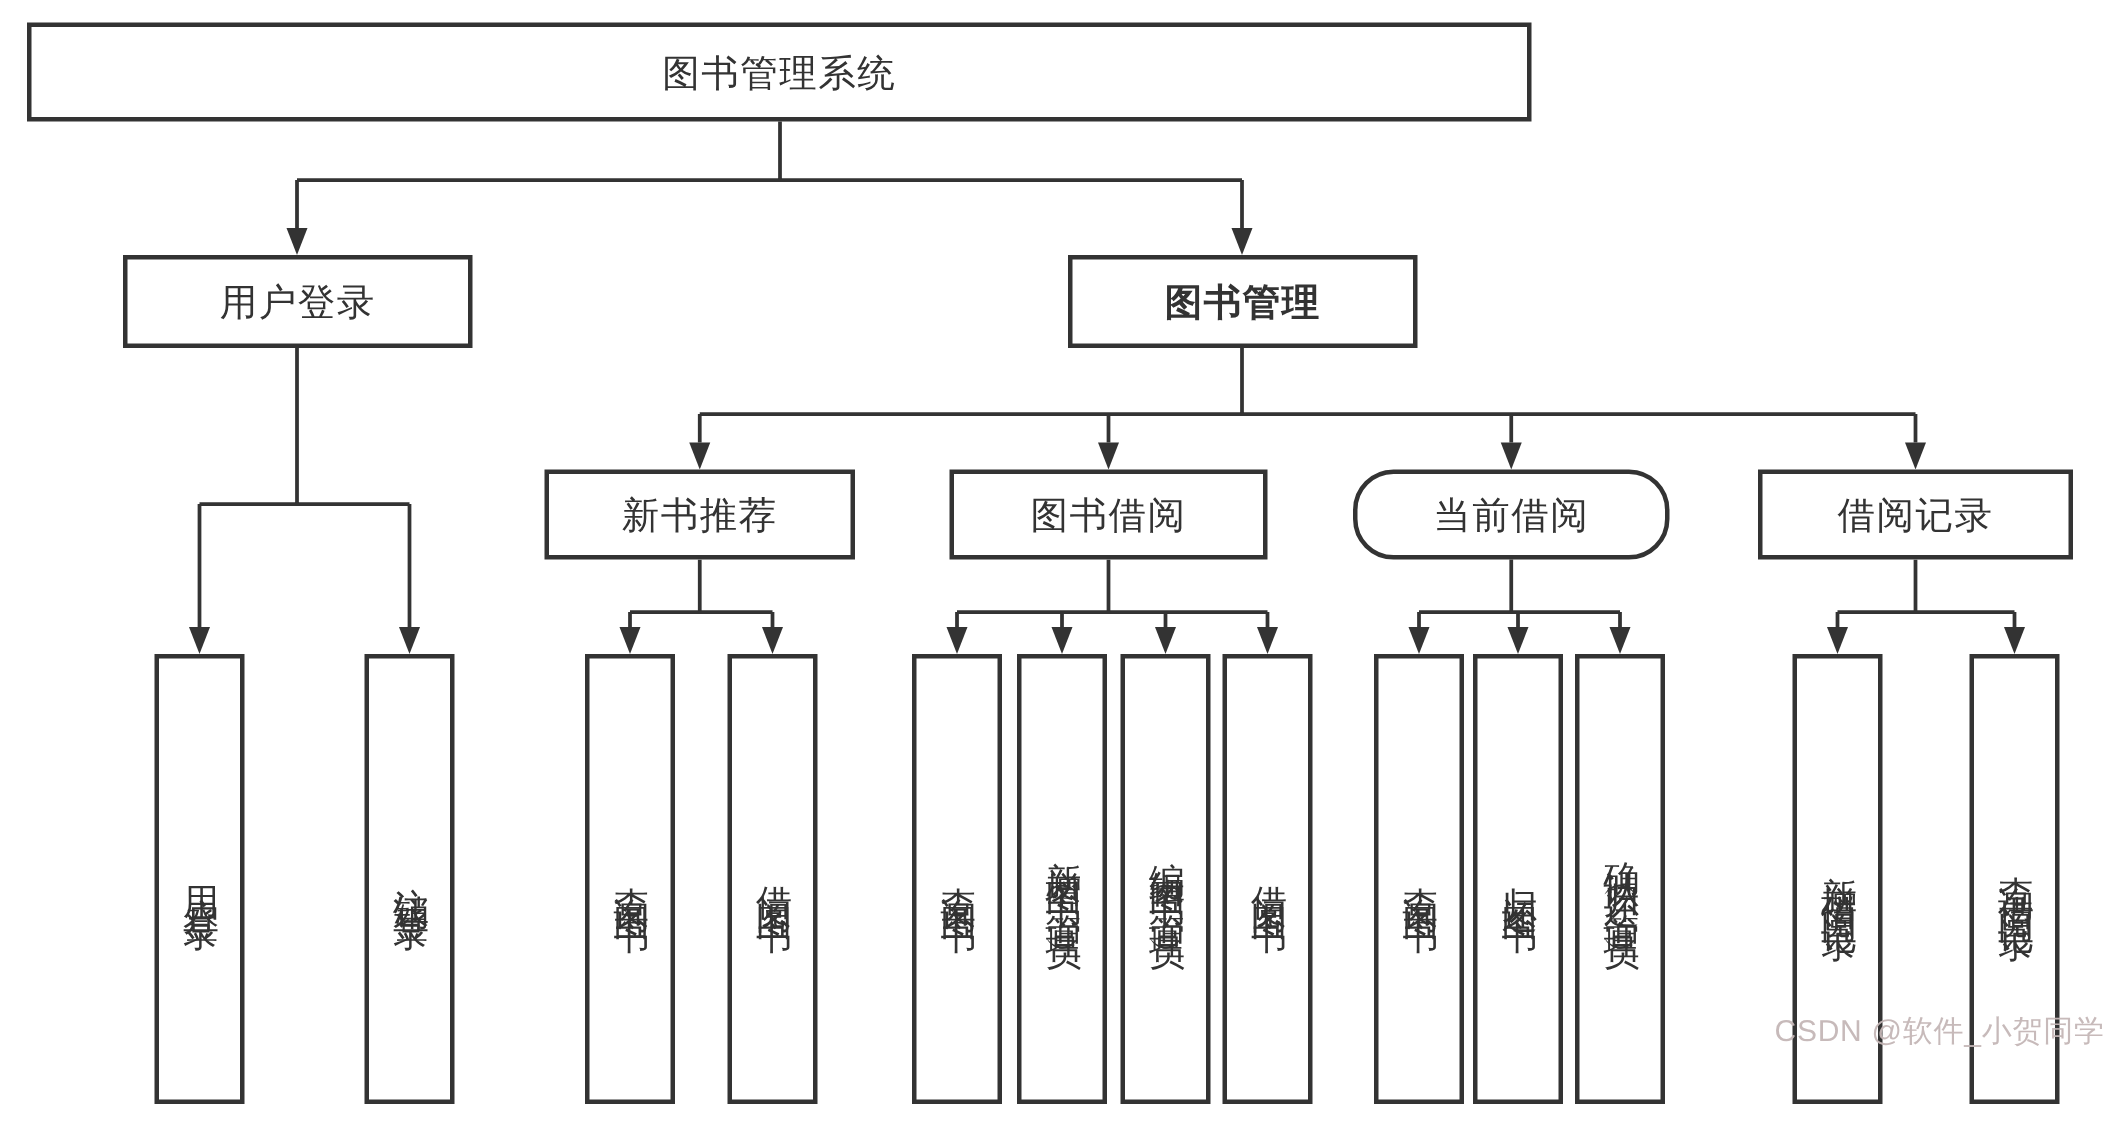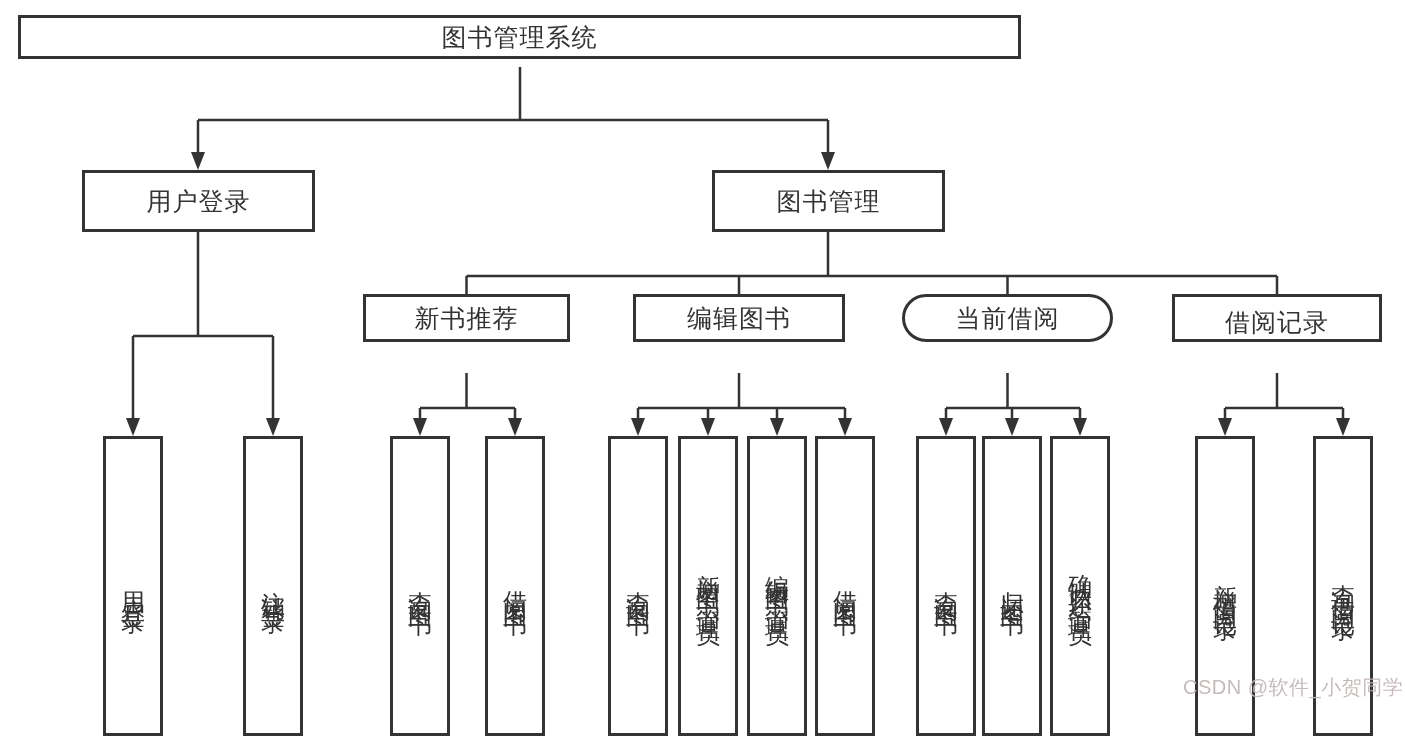--- a/index.html
+++ b/index.html
@@ -30,23 +30,23 @@
     display: flex;
     align-items: center;
     justify-content: center;
     color: #333333;
   }
   .node .hlabel {
     font-size: 25px;
     letter-spacing: 1px;
     white-space: nowrap;
   }
-  .lvl-root { left: 18px; top: 15px; width: 1003px; height: 44px; }
+  .lvl-root { left: 18px; top: 15px; width: 1003px; height: 66px; }
   .lvl-2 { top: 170px; width: 233px; height: 62px; }
-  .lvl-3 { top: 294px; height: 48px; }
+  .lvl-3 { top: 313px; height: 60px; }
   .leaf { top: 436px; width: 60px; height: 300px; }
   .leaf .vlabel {
     writing-mode: vertical-rl;
     text-orientation: mixed;
     font-size: 24px;
     line-height: 1;
     letter-spacing: 7px;
     color: #333333;
     white-space: nowrap;
   }
@@ -116,34 +116,34 @@
     <polygon fill="#333333" points="1336,418 1350,418 1343,436"></polygon>
   </svg>
 
   <div class="node lvl-root">
     <span class="hlabel">图书管理系统</span>
   </div>
 
   <div class="node lvl-2" style="left:82px;">
     <span class="hlabel">用户登录</span>
   </div>
-  <div class="node lvl-2" style="left:712px;">
+  <div class="node lvl-2" style="left:712px;font-weight:bold;">
     <span class="hlabel">图书管理</span>
   </div>
 
   <div class="node lvl-3" style="left:363px;width:207px;">
     <span class="hlabel">新书推荐</span>
   </div>
   <div class="node lvl-3" style="left:633px;width:212px;">
-    <span class="hlabel">编辑图书</span>
+    <span class="hlabel">图书借阅</span>
   </div>
   <div class="node lvl-3" style="left:902px;width:211px;border-radius:27px;">
     <span class="hlabel">当前借阅</span>
   </div>
-  <div class="node lvl-3" style="left:1172px;width:210px;align-items:flex-end;">
+  <div class="node lvl-3" style="left:1172px;width:210px;">
     <span class="hlabel">借阅记录</span>
   </div>
 
   <div class="node leaf" style="left:103px;">
     <span class="vlabel">用户登录</span>
   </div>
   <div class="node leaf" style="left:243px;">
     <span class="vlabel">注销登录</span>
   </div>
 

